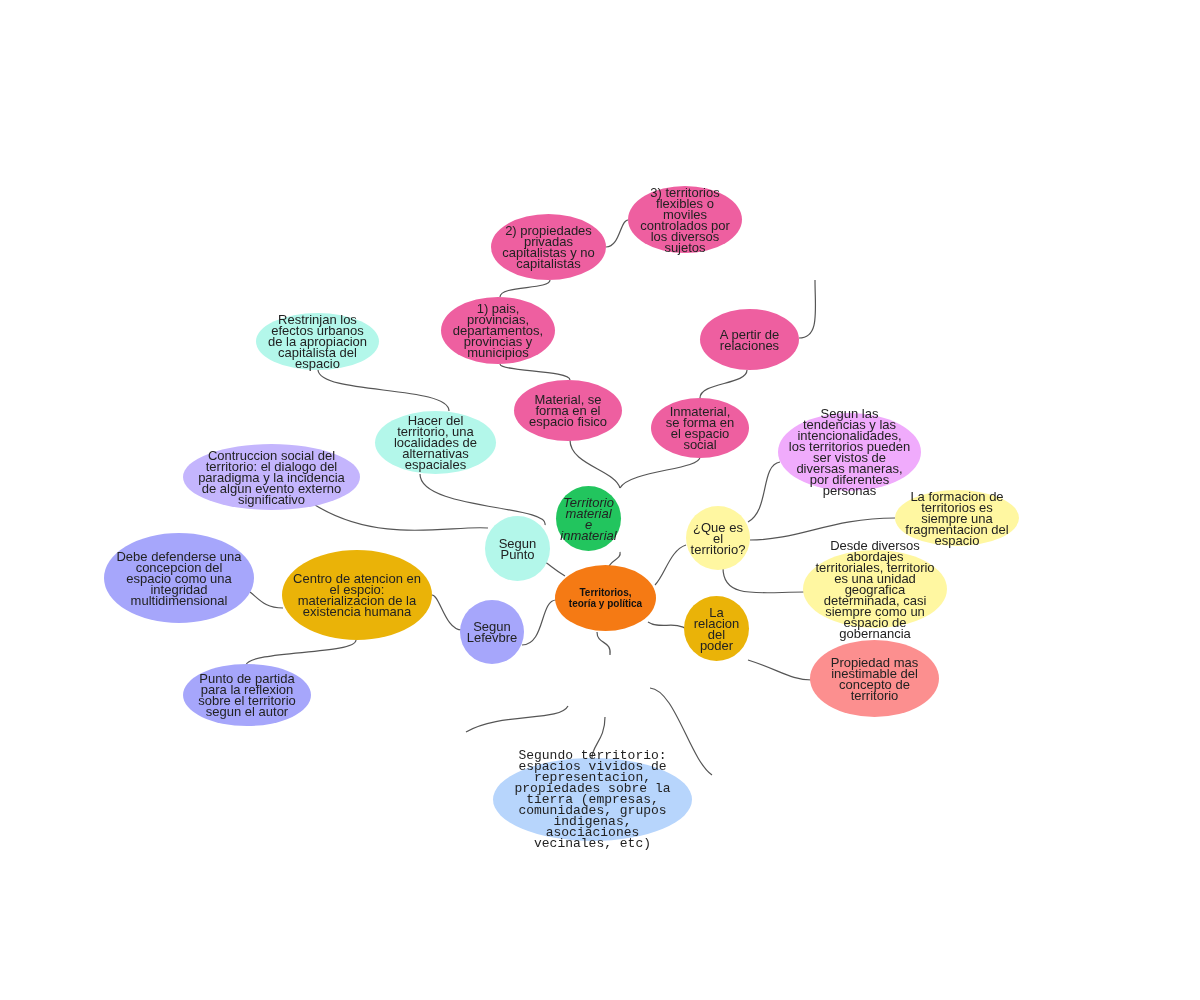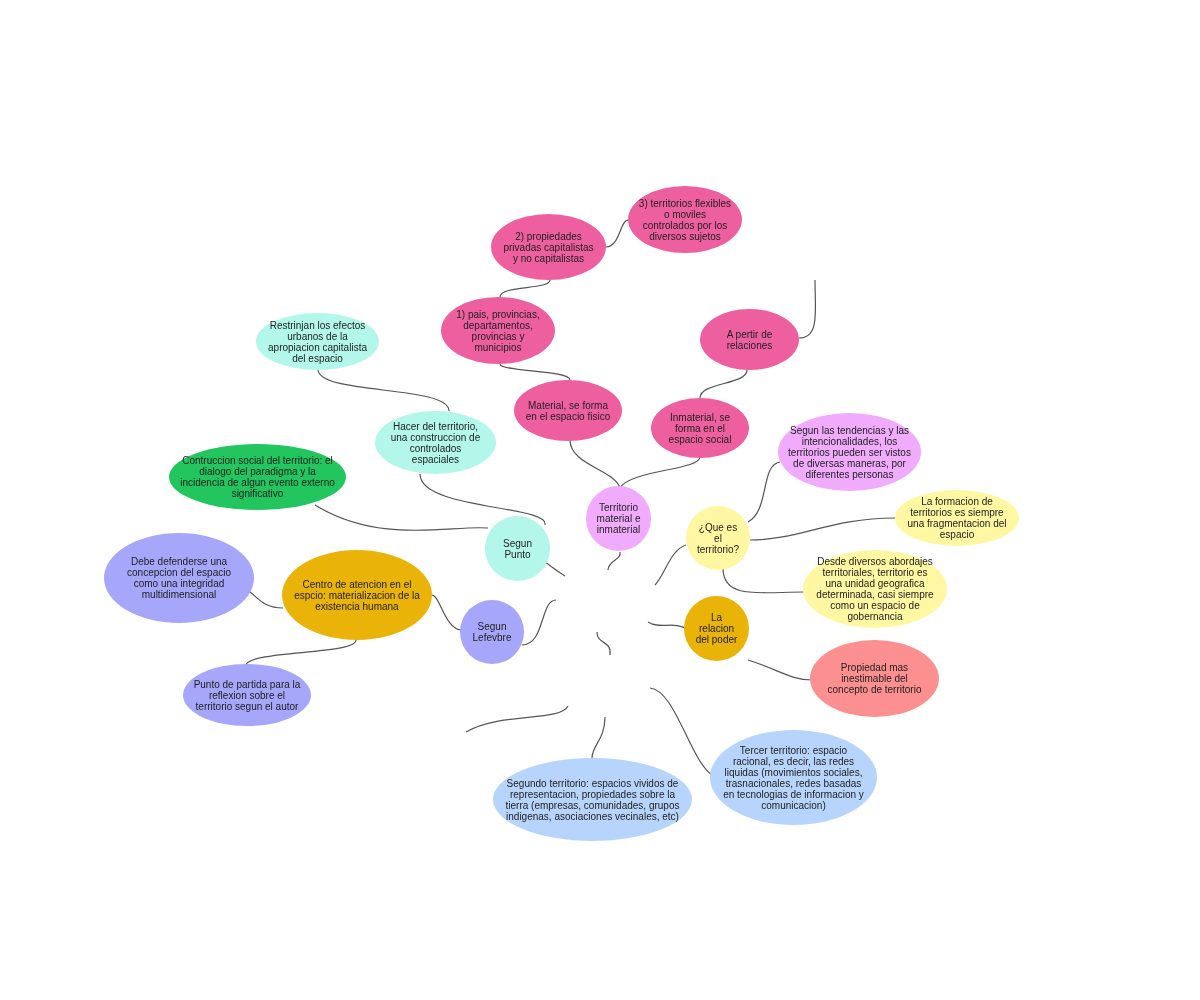--- a/index.html
+++ b/index.html
@@ -1,20 +1,20 @@
 <!DOCTYPE html>
 <html><head>
 <meta charset="utf-8">
 <style>
   html, body { margin:0; padding:0; background:#ffffff; }
   body { width:1200px; height:1000px; position:relative; overflow:hidden; font-family:"Liberation Sans", sans-serif; }
   #canvas { position:absolute; left:0; top:0; width:1200px; height:1000px; }
   svg.links { position:absolute; left:0; top:0; width:1200px; height:1000px; }
   svg.links path { fill:none; stroke:#555; stroke-width:1.2; }
-  .node { position:absolute; border-radius:50%; display:flex; align-items:center; justify-content:center; text-align:center; font-size:10px; line-height:11px; color:#222; box-sizing:border-box; padding:6px 10px; white-space:pre-line; cursor:pointer; }
+  .node { position:absolute; border-radius:50%; display:flex; align-items:center; justify-content:center; text-align:center; font-size:13px; line-height:11px; color:#222; box-sizing:border-box; padding:6px 10px; white-space:pre-line; cursor:pointer; }
   .node.root { font-weight:bold; color:#111; font-size:10px; }
 </style>
 </head>
 <body>
 
 <div id="canvas">
   <svg class="links">
 
     <path d="M608,570 C608,560 622,560 620,552"></path>
     <path d="M655,585 C665,575 670,550 686,545"></path>
@@ -43,42 +43,42 @@
     <path d="M750,540 C800,540 830,518 895,518"></path>
     <path d="M723,568 C723,600 760,592 805,592"></path>
 
     <path d="M748,660 C780,670 790,680 812,680"></path>
 
     <path d="M568,706 C560,722 500,712 466,732"></path>
     <path d="M605,717 C605,740 592,745 592,758"></path>
     <path d="M650,688 C675,690 690,760 712,775"></path>
   </svg>
 
+  <div class="node root" style="left:555px;top:565px;width:101px;height:66px;background:#f57a14;">Territorios, teoría y política</div>
 
-  <div class="node" style="left:586px;top:486px;width:65px;height:65px;background:#f0abfc;">Territorio material e inmaterial</div>
+  <div class="node" style="left:556px;top:486px;width:65px;height:65px;background:#22c55e;font-style:italic;">Territorio material e inmaterial</div>
   <div class="node" style="left:514px;top:380px;width:108px;height:61px;background:#ee5fa0;">Material, se forma en el espacio fisico</div>
   <div class="node" style="left:651px;top:398px;width:98px;height:60px;background:#ee5fa0;">Inmaterial, se forma en el espacio social</div>
   <div class="node" style="left:441px;top:297px;width:114px;height:67px;background:#ee5fa0;">1) pais, provincias, departamentos, provincias y municipios</div>
   <div class="node" style="left:491px;top:214px;width:115px;height:66px;background:#ee5fa0;">2) propiedades privadas capitalistas y no capitalistas</div>
   <div class="node" style="left:628px;top:186px;width:114px;height:67px;background:#ee5fa0;">3) territorios flexibles o moviles controlados por los diversos sujetos</div>
   <div class="node" style="left:700px;top:309px;width:99px;height:61px;background:#ee5fa0;">A pertir de relaciones</div>
 
   <div class="node" style="left:485px;top:516px;width:65px;height:65px;background:#b3f7ea;">Segun Punto</div>
-  <div class="node" style="left:375px;top:411px;width:121px;height:63px;background:#b3f7ea;">Hacer del territorio, una construccion de controlados espaciales</div>
+  <div class="node" style="left:375px;top:411px;width:121px;height:63px;background:#b3f7ea;">Hacer del territorio, una localidades de alternativas espaciales</div>
   <div class="node" style="left:256px;top:313px;width:123px;height:57px;background:#b3f7ea;">Restrinjan los efectos urbanos de la apropiacion capitalista del espacio</div>
-  <div class="node" style="left:169px;top:444px;width:177px;height:66px;background:#22c55e;">Contruccion social del territorio: el dialogo del paradigma y la incidencia de algun evento externo significativo</div>
+  <div class="node" style="left:183px;top:444px;width:177px;height:66px;background:#c4b5fd;">Contruccion social del territorio: el dialogo del paradigma y la incidencia de algun evento externo significativo</div>
 
   <div class="node" style="left:460px;top:600px;width:64px;height:64px;background:#a6a6fb;">Segun Lefevbre</div>
   <div class="node" style="left:282px;top:550px;width:150px;height:90px;background:#eab308;">Centro de atencion en el espcio: materializacion de la existencia humana</div>
   <div class="node" style="left:104px;top:533px;width:150px;height:90px;background:#a6a6fb;">Debe defenderse una concepcion del espacio como una integridad multidimensional</div>
   <div class="node" style="left:183px;top:664px;width:128px;height:62px;background:#a6a6fb;">Punto de partida para la reflexion sobre el territorio segun el autor</div>
 
   <div class="node" style="left:686px;top:506px;width:64px;height:64px;background:#fff7a1;">¿Que es el territorio?</div>
   <div class="node" style="left:778px;top:413px;width:143px;height:78px;background:#f0abfc;">Segun las tendencias y las intencionalidades, los territorios pueden ser vistos de diversas maneras, por diferentes personas</div>
   <div class="node" style="left:895px;top:490px;width:124px;height:56px;background:#fff7a1;">La formacion de territorios es siempre una fragmentacion del espacio</div>
   <div class="node" style="left:803px;top:550px;width:144px;height:78px;background:#fff7a1;text-align:center;">Desde diversos abordajes territoriales, territorio es una unidad geografica determinada, casi siempre como un espacio de gobernancia</div>
 
   <div class="node" style="left:684px;top:596px;width:65px;height:65px;background:#eab308;">La relacion del poder</div>
   <div class="node" style="left:810px;top:640px;width:129px;height:77px;background:#fc8f8f;">Propiedad mas inestimable del concepto de territorio</div>
 
-  <div class="node" style="left:493px;top:758px;width:199px;height:83px;background:#b7d5fc;">Segundo territorio: espacios vividos de representacion, propiedades sobre la tierra (empresas, comunidades, grupos indigenas, asociaciones vecinales, etc)</div>
-  <div class="node" style="left:710px;top:730px;width:167px;height:95px;background:#b7d5fc;">Tercer territorio: espacio racional, es decir, las redes liquidas (movimientos sociales, trasnacionales, redes basadas en tecnologias de informacion y comunicacion)</div>
+  <div class="node" style="left:493px;top:758px;width:199px;height:83px;background:#b7d5fc;font-family:Liberation Mono, monospace;">Segundo territorio: espacios vividos de representacion, propiedades sobre la tierra (empresas, comunidades, grupos indigenas, asociaciones vecinales, etc)</div>
 </div>
 
 </body></html>

